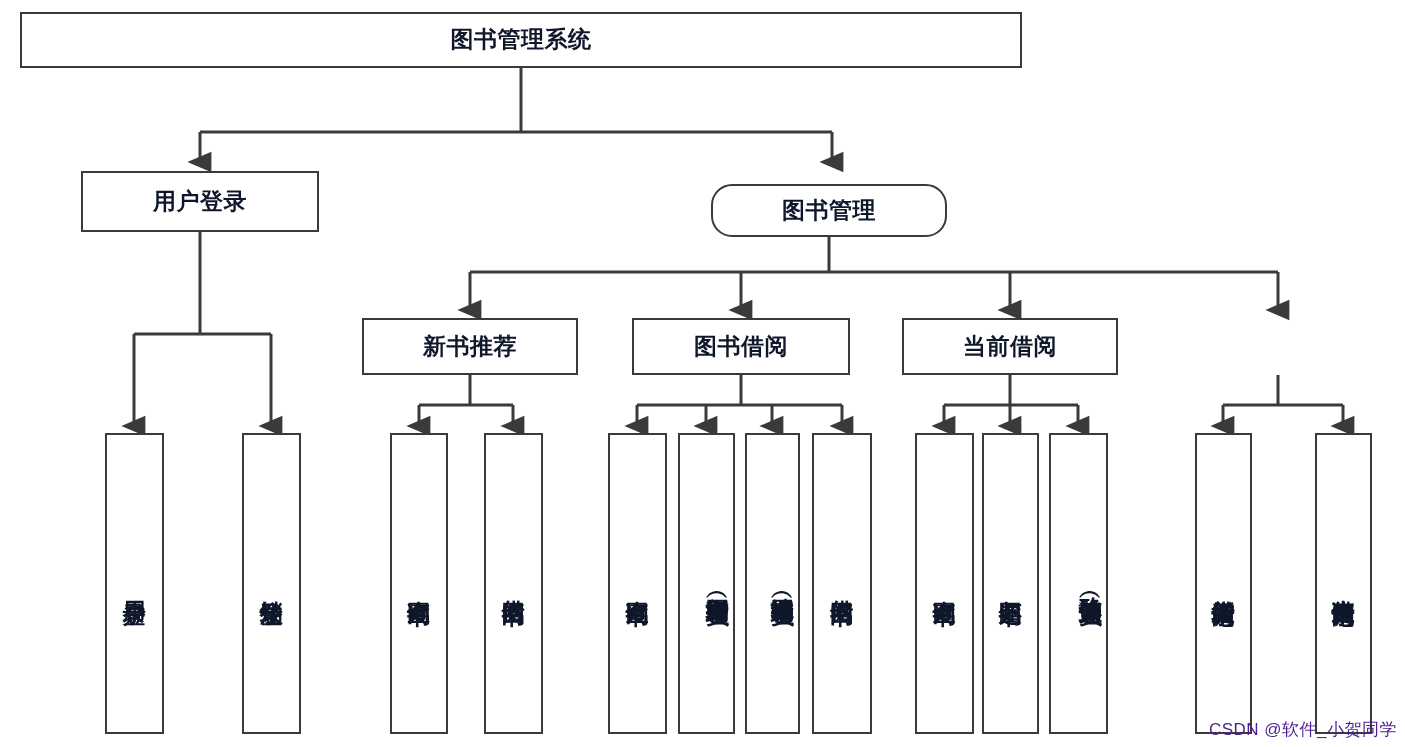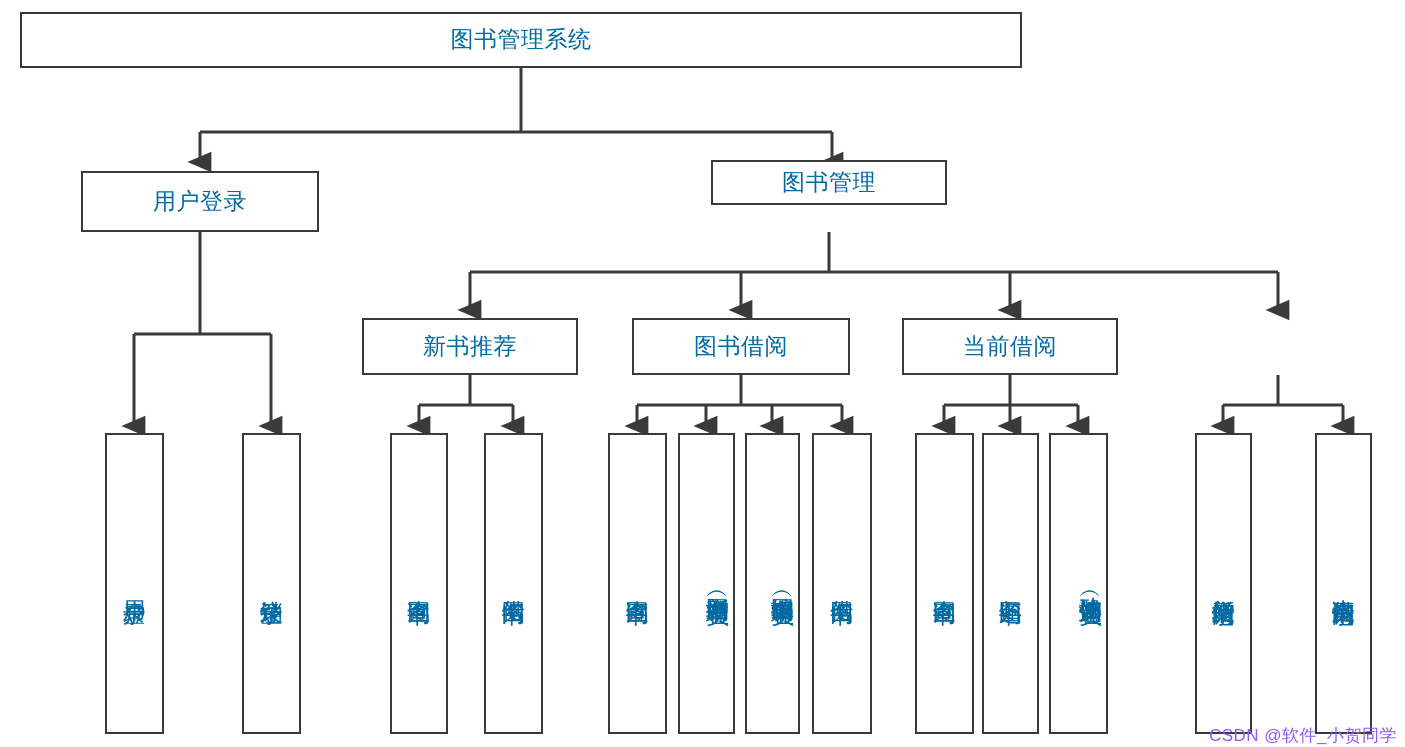--- a/index.html
+++ b/index.html
@@ -26,21 +26,22 @@
     pointer-events: none;
   }
   .node {
     position: absolute;
     box-sizing: border-box;
     border: 2.5px solid #3a3a3a;
     background: #ffffff;
     display: flex;
     align-items: center;
     justify-content: center;
-    color: #0369a1;
+    color: #0f172a;
+    font-weight: bold;
   }
   .node.horiz {
     font-size: 23px;
     letter-spacing: 0.5px;
     line-height: 1.1;
   }
   .node.vert {
     writing-mode: vertical-rl;
     text-orientation: upright;
     font-size: 23px;
@@ -52,23 +53,23 @@
     align-items: flex-start;
     justify-content: center;
   }
   .node .label {
     display: block;
     white-space: pre-line;
   }
   #watermark {
     position: absolute;
     right: 8px;
-    bottom: 0;
+    bottom: 6px;
     font-size: 17px;
-    color: #8b5cf6;
+    color: #4c1d95;
     letter-spacing: 0.5px;
     white-space: nowrap;
   }
 </style>
 </head>
 <body>
 
 <div id="canvas">
 
   <svg id="edges" viewBox="0 0 1405 747" width="1405" height="747" xmlns="http://www.w3.org/2000/svg">
@@ -121,21 +122,21 @@
     </g>
   </svg>
 
   <div class="node horiz" style="left:20px; top:12px; width:1002px; height:56px;">
     <span class="label">图书管理系统</span>
   </div>
 
   <div class="node horiz" style="left:81px; top:171px; width:238px; height:61px;">
     <span class="label">用户登录</span>
   </div>
-  <div class="node horiz" style="left:711px; top:160px; width:236px; height:45px;">
+  <div class="node horiz" style="left:711px; top:184px; width:236px; height:53px;border-radius:21px;">
     <span class="label">图书管理</span>
   </div>
 
   <div class="node horiz" style="left:632px; top:318px; width:218px; height:57px;">
     <span class="label">图书借阅</span>
   </div>
   <div class="node horiz" style="left:362px; top:318px; width:216px; height:57px;">
     <span class="label">新书推荐</span>
   </div>
   <div class="node horiz" style="left:902px; top:318px; width:216px; height:57px;text-align:center;">

